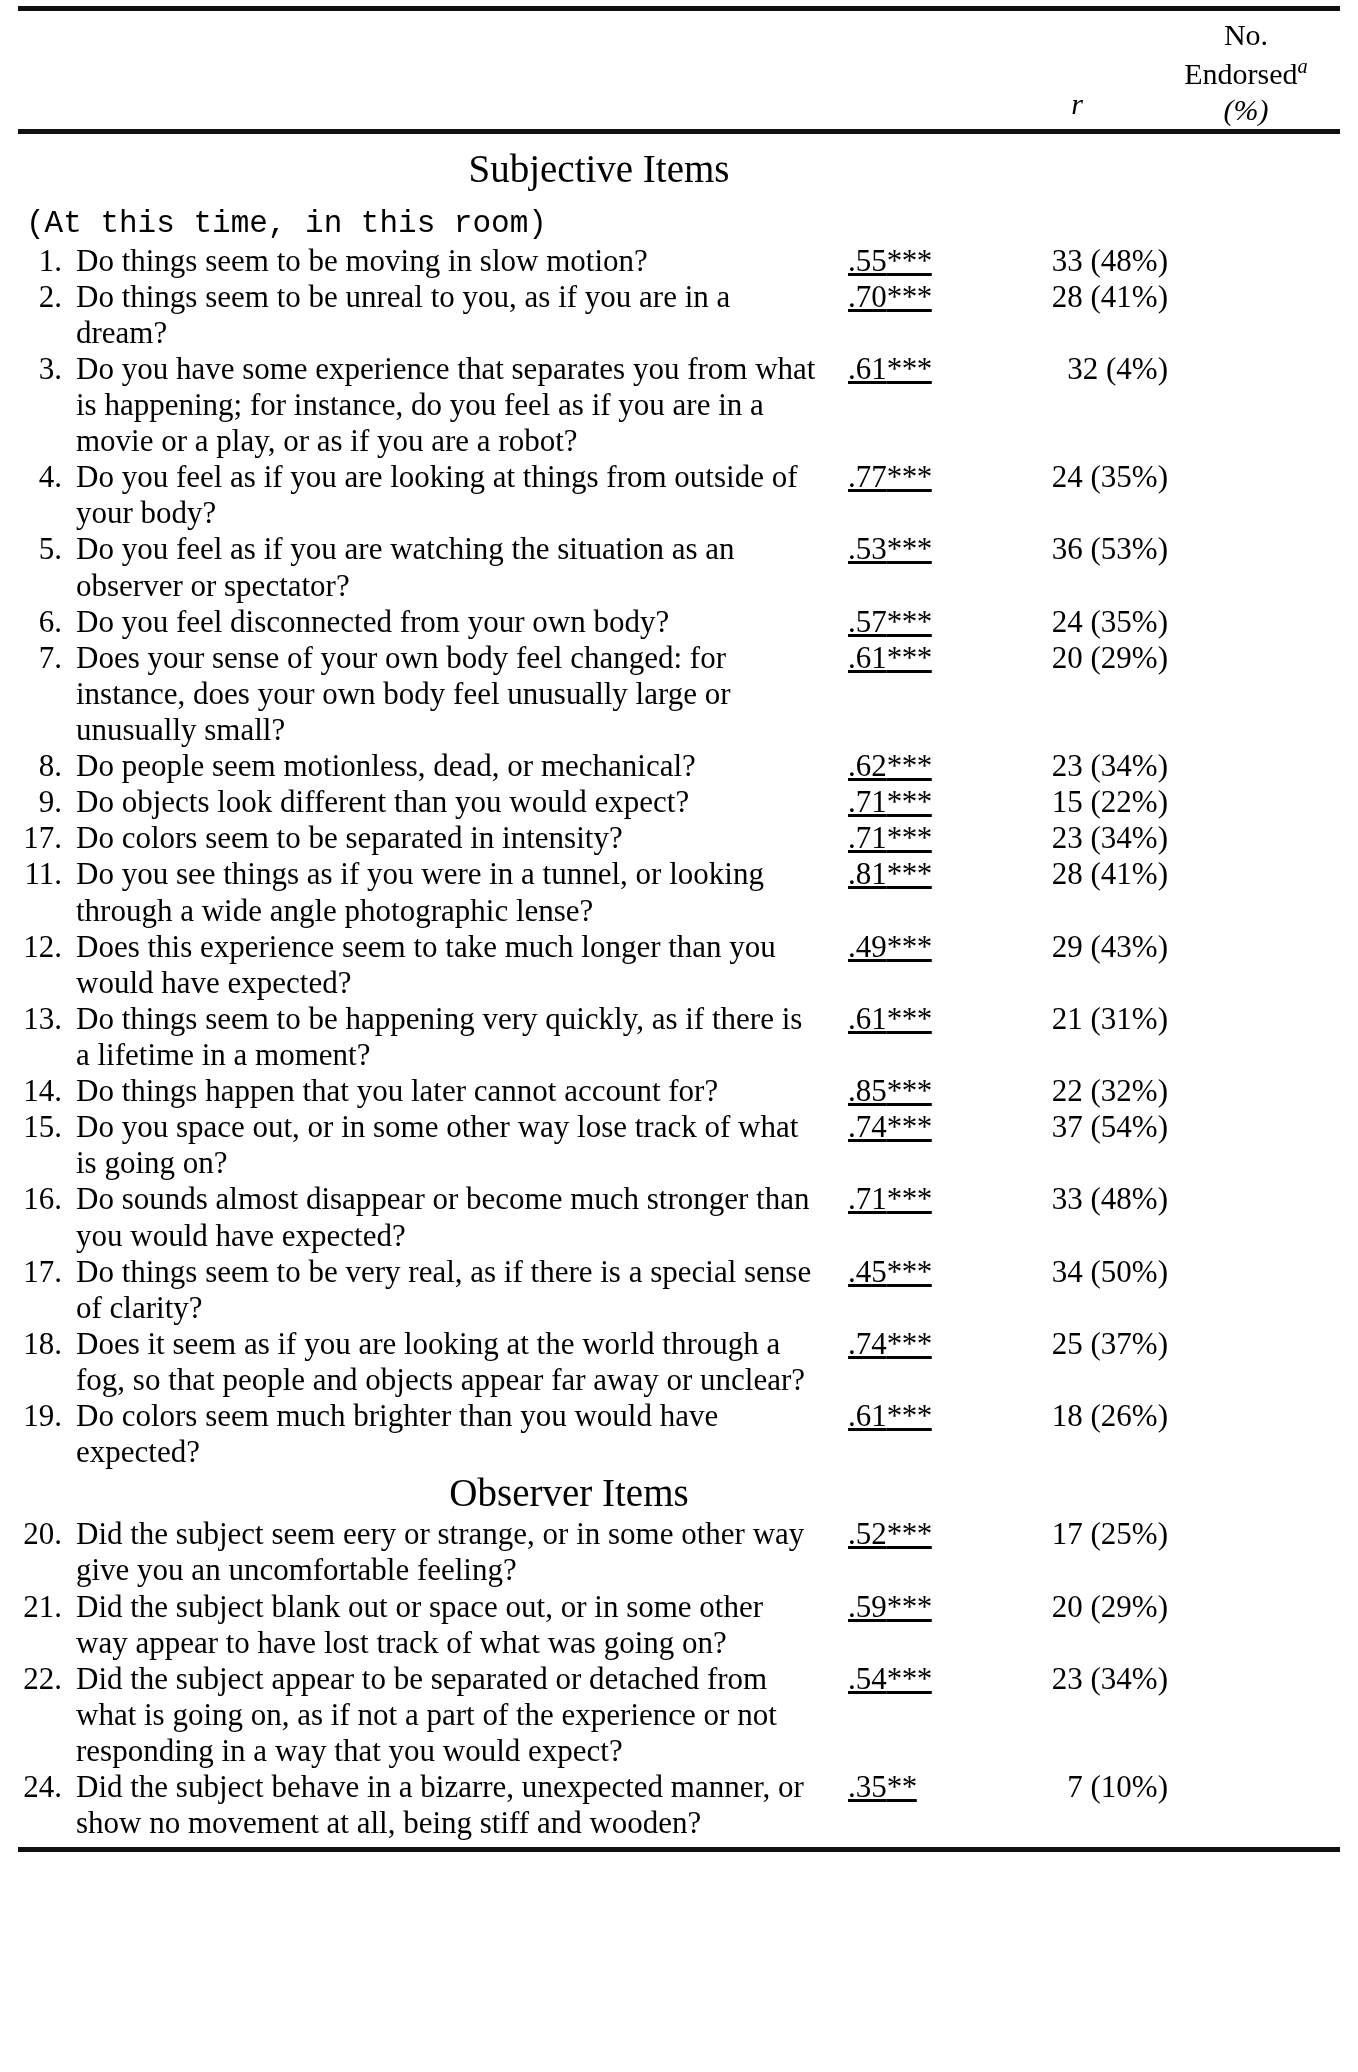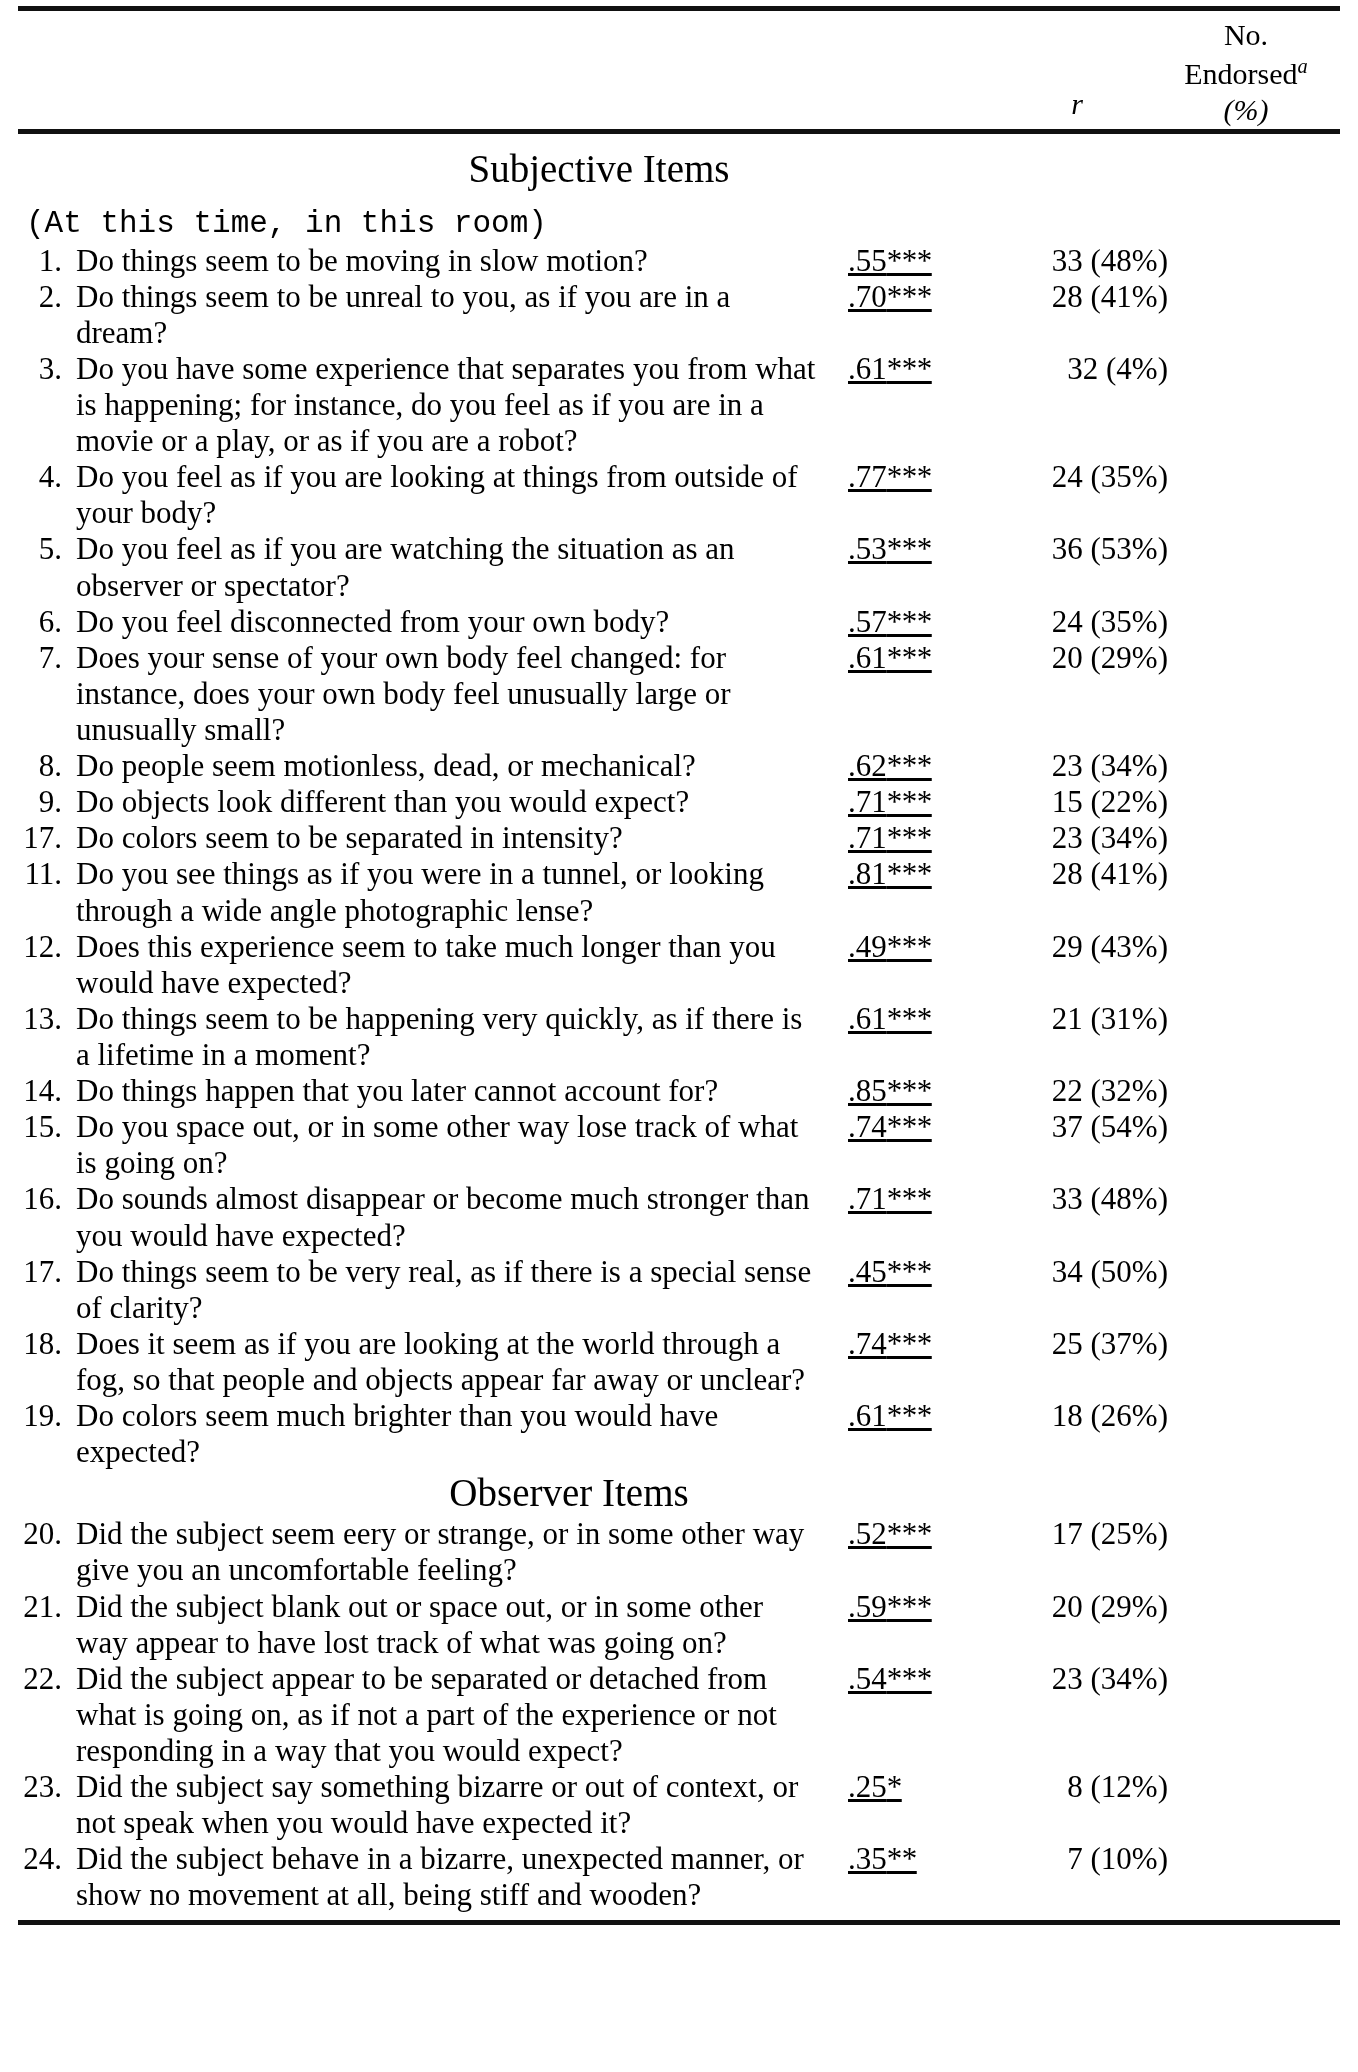--- a/index.html
+++ b/index.html
@@ -273,26 +273,20 @@
         <div class="rval">.59<span class="stars">***</span></div>
         <div class="endorsed">20 (29%)</div>
       </div>
       <div class="row">
         <div class="num">22.</div>
         <div class="qtext">Did the subject appear to be separated or detached from what is going on, as if not a part of the experience or not responding in a way that you would expect?</div>
         <div class="rval">.54<span class="stars">***</span></div>
         <div class="endorsed">23 (34%)</div>
       </div>
       <div class="row">
-        <div class="num">23.</div>
-        <div class="qtext">Did the subject say something bizarre or out of context, or not speak when you would have expected it?</div>
-        <div class="rval">.25<span class="stars">*</span></div>
-        <div class="endorsed">8 (12%)</div>
-      </div>
-      <div class="row">
         <div class="num">24.</div>
         <div class="qtext">Did the subject behave in a bizarre, u<span class="ital">nexpected manner, or show no movement at all, being stiff and wooden?</span></div>
         <div class="rval">.35<span class="stars">**</span></div>
         <div class="endorsed">7 (10%)</div>
       </div>
     </div>
 
   <div class="rule rule-bot"></div>
 
 </div>

